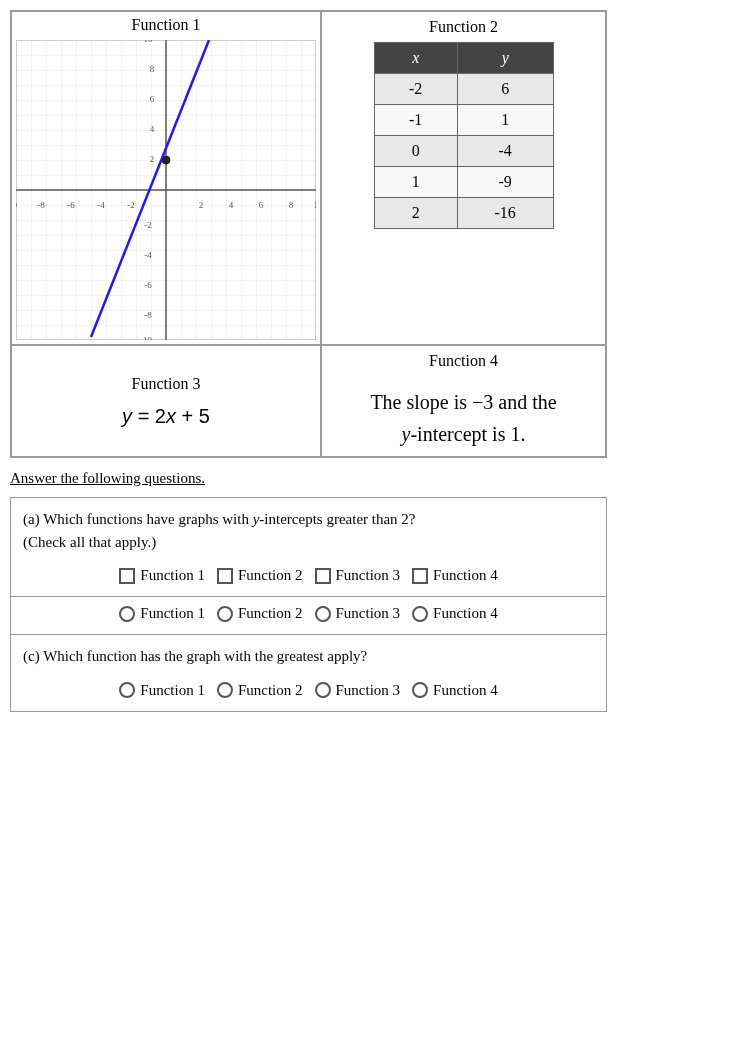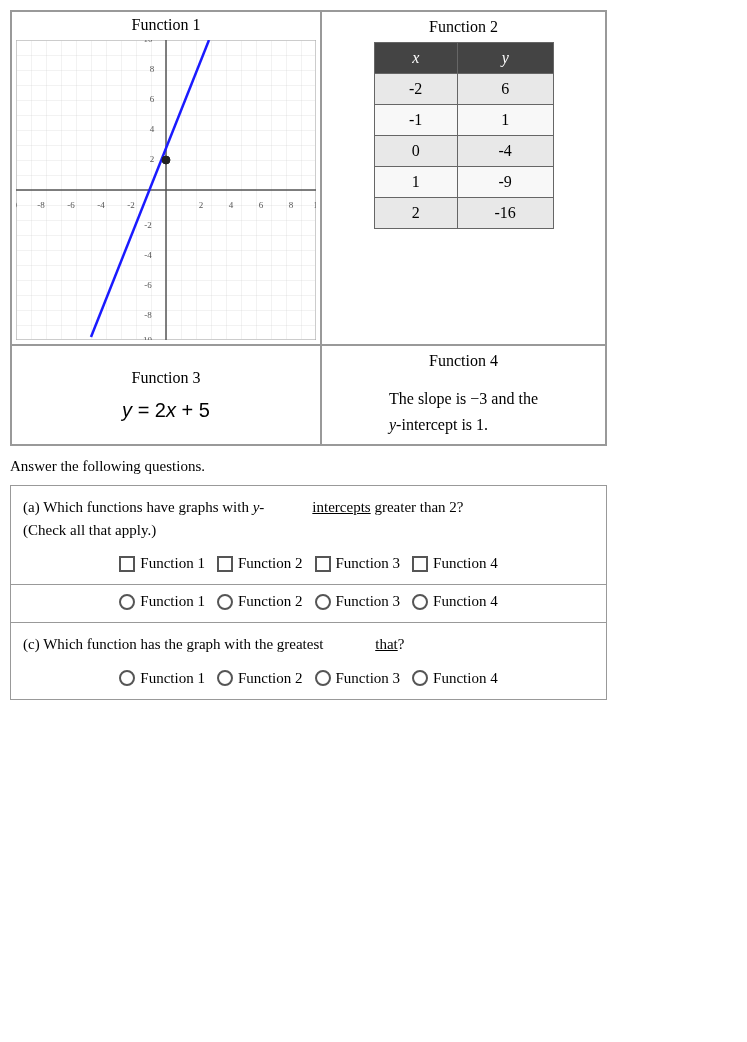--- a/index.html
+++ b/index.html
@@ -99,57 +99,56 @@
     
     .func4-cell {
       display: flex;
       flex-direction: column;
       align-items: center;
       justify-content: center;
       min-height: 100px;
     }
 
     .func4-text {
-      font-size: 16px;
-      font-family: Georgia, serif;
-      text-align: left;
+      font-size: 20px;
+      font-family: Georgia, serif;
+      text-align: center;
       margin-top: 10px;
       line-height: 1.6;
     }
 
     
     .answer-section {
       margin: 12px 10px 0 10px;
     }
 
     .answer-instruction {
       font-size: 15px;
       font-family: Georgia, serif;
       margin-bottom: 10px;
+      text-decoration: underline;
     }
 
     .question-block {
       border: 1px solid #999;
       margin-bottom: 0;
     }
 
     .question-block + .question-block {
       border-top: none;
     }
 
     .question-text {
       font-size: 15px;
       font-family: Georgia, serif;
       padding: 10px 12px 6px 12px;
       line-height: 1.5;
     }
 
     .question-text .underline {
-      text-decoration: underline;
-      margin-left: 48px;
     }
 
     .options-row {
       display: flex;
       flex-direction: row;
       align-items: center;
       justify-content: center;
       gap: 12px;
       padding: 8px 12px 12px 12px;
       font-size: 15px;
@@ -337,21 +336,21 @@
         </div>
         <div class="option-item">
           <span class="radio-circle"></span>
           <span>Function 4</span>
         </div>
       </div>
     </div>
 
     <div class="question-block">
       <div class="question-text">
-        (c) Which function has the graph with the greatest <span class="underline">that</span>?
+        (c) Which function has the graph with the greatest <span class="underline">apply</span>?
       </div>
       <div class="options-row">
         <div class="option-item">
           <span class="radio-circle"></span>
           <span>Function 1</span>
         </div>
         <div class="option-item">
           <span class="radio-circle"></span>
           <span>Function 2</span>
         </div>

